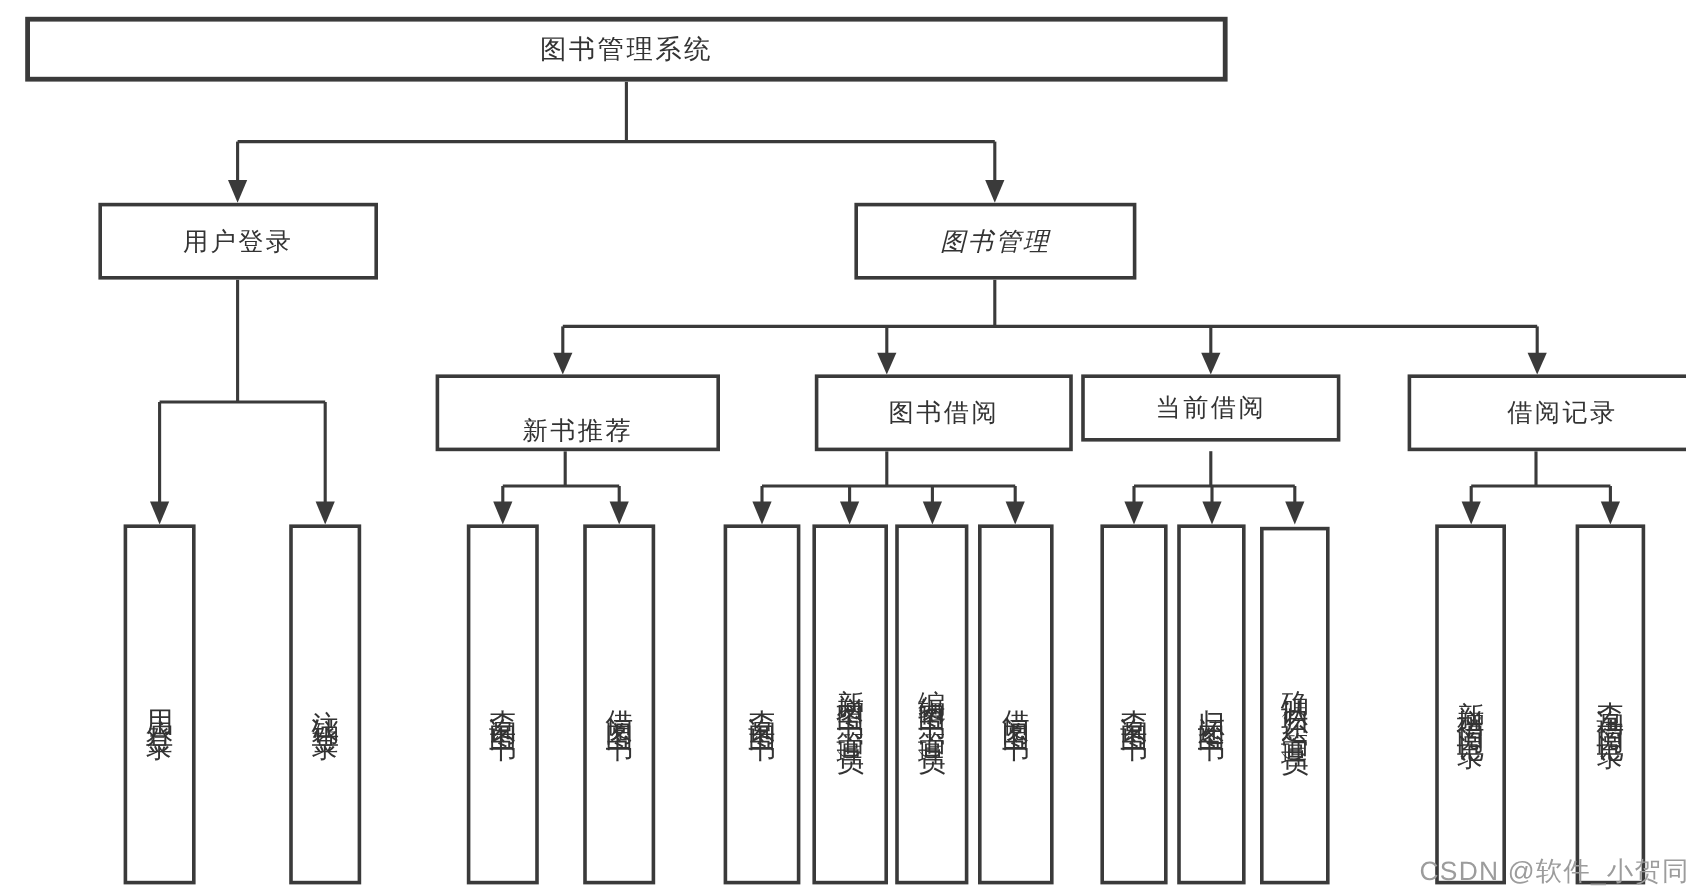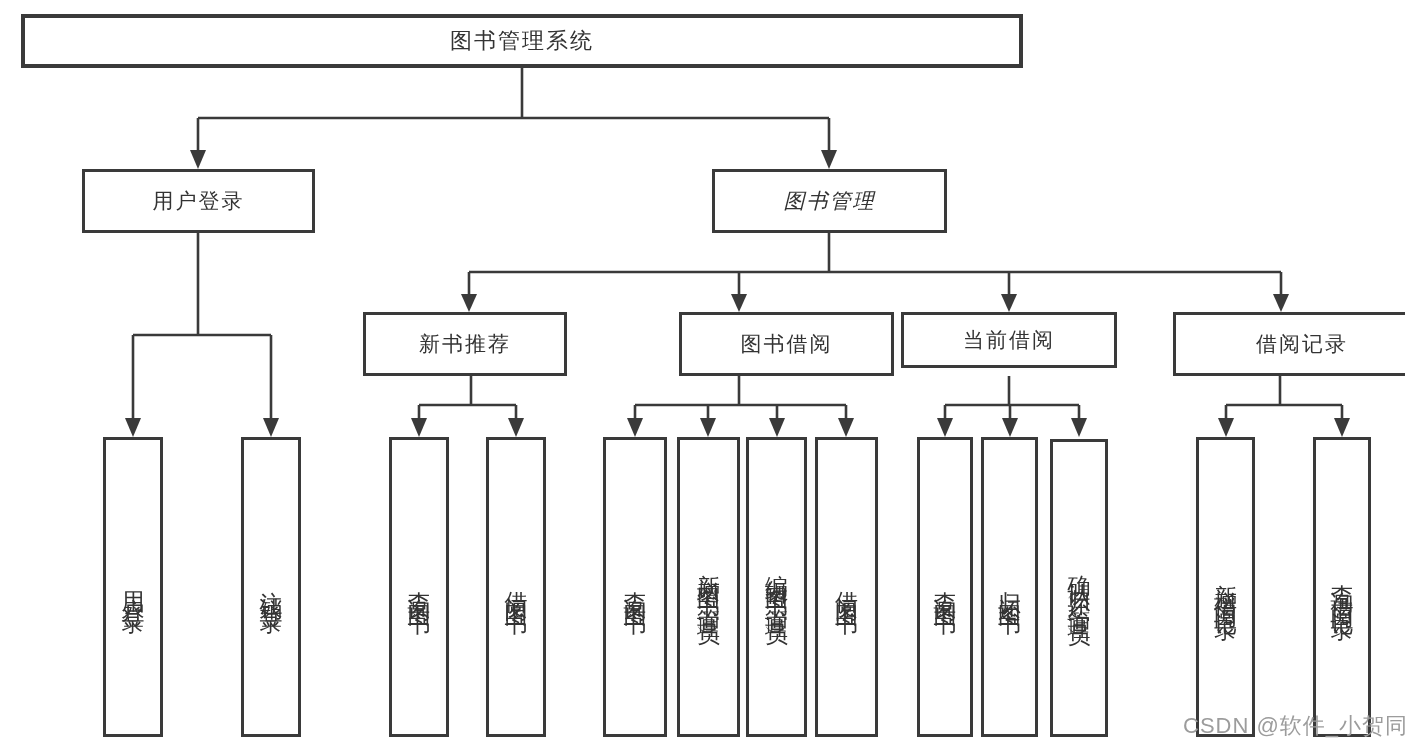--- a/index.html
+++ b/index.html
@@ -150,21 +150,21 @@
     <span>图书管理系统</span>
   </div>
 
   <div class="node" style="left:82px; top:169px; width:233px; height:64px;">
     <span>用户登录</span>
   </div>
   <div class="node" style="left:712px; top:169px; width:235px; height:64px;font-style:italic;">
     <span>图书管理</span>
   </div>
 
-  <div class="node" style="left:363px; top:312px; width:204px; height:64px;">
+  <div class="node" style="left:363px; top:312px; width:237px; height:64px;align-items:flex-end;">
     <span>新书推荐</span>
   </div>
   <div class="node" style="left:632px; top:312px; width:215px; height:64px;margin-left:47px;">
     <span>图书借阅</span>
   </div>
   <div class="node" style="left:901px; top:312px; width:216px; height:56px;">
     <span>当前借阅</span>
   </div>
   <div class="node" style="left:1173px; top:312px; width:258px; height:64px;">
     <span>借阅记录</span>

